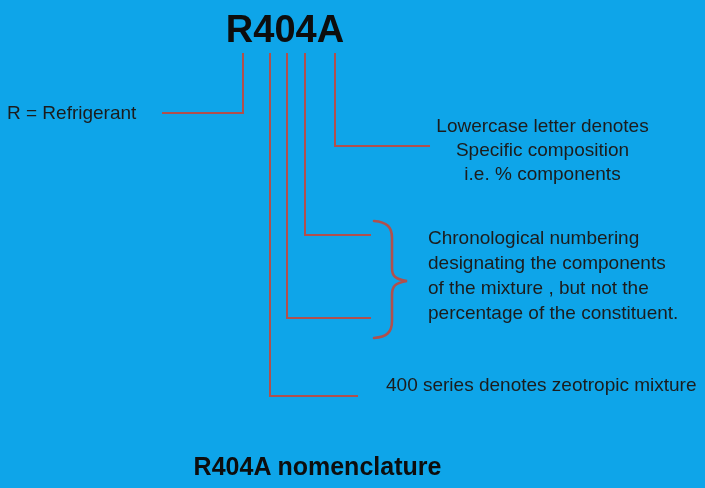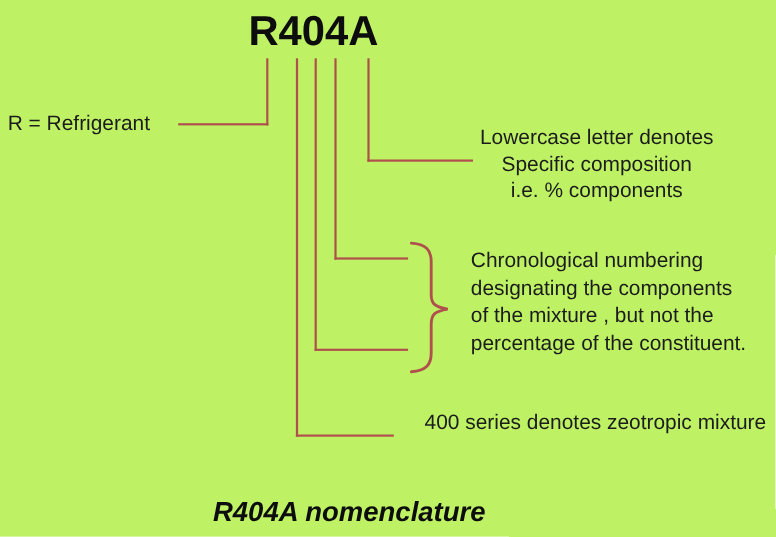--- a/index.html
+++ b/index.html
@@ -4,21 +4,21 @@
 <style>
   :root{
     --connector:#b0504d;
     --text:#1c1c1c;
   }
   html,body{margin:0;padding:0;background:#ffffff;}
   body{font-family:"Liberation Sans", sans-serif;color:var(--text);}
   .canvas{
     position:relative;
     width:705px;height:488px;
-    background:#bef264;
+    background:#0ea5e9;
     overflow:hidden;
   }
   .title{
     position:absolute;left:210px;top:8px;width:150px;
     text-align:center;
     font-size:38px;font-weight:bold;color:#0d0d0d;
     letter-spacing:0px;
   }
   .label{
     font-size:19px;line-height:24px;color:var(--text);
@@ -33,21 +33,21 @@
   .chronological-note{
     position:absolute;left:428px;top:225px;width:280px;
     text-align:left;line-height:25px;
   }
   .series-note{
     position:absolute;left:386px;top:373px;width:330px;
   }
   .caption{
     position:absolute;left:145px;top:452px;width:345px;
     text-align:center;
-    font-size:25px;font-weight:bold;font-style:italic;color:#0d0d0d;
+    font-size:25px;font-weight:bold;color:#0d0d0d;
   }
   .vline{
     position:absolute;width:2px;background:var(--connector);
   }
   .hline{
     position:absolute;height:2px;background:var(--connector);
   }
   .brace{
     position:absolute;left:371px;top:218px;
   }

